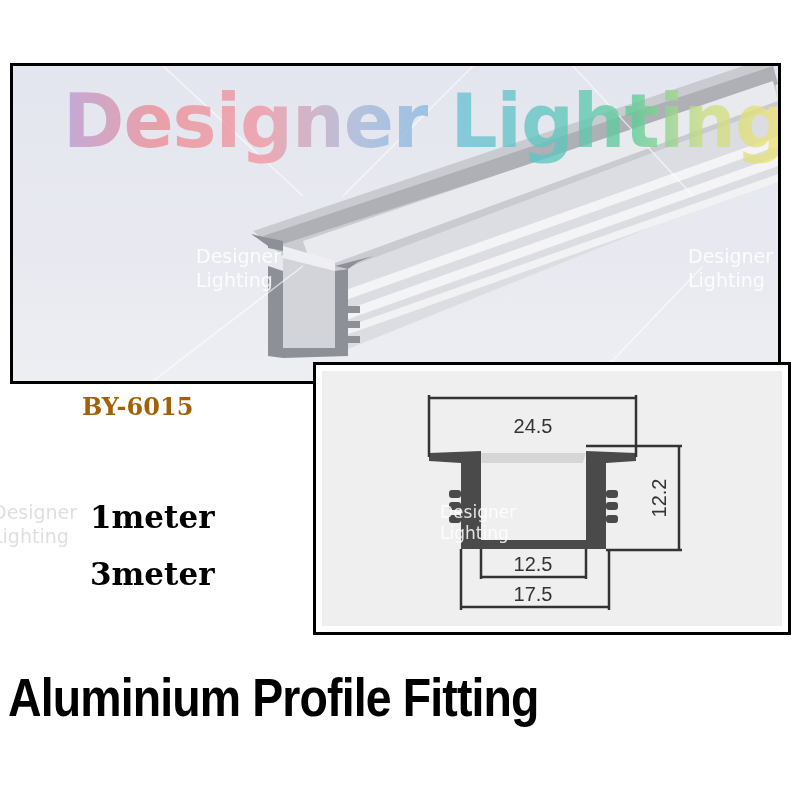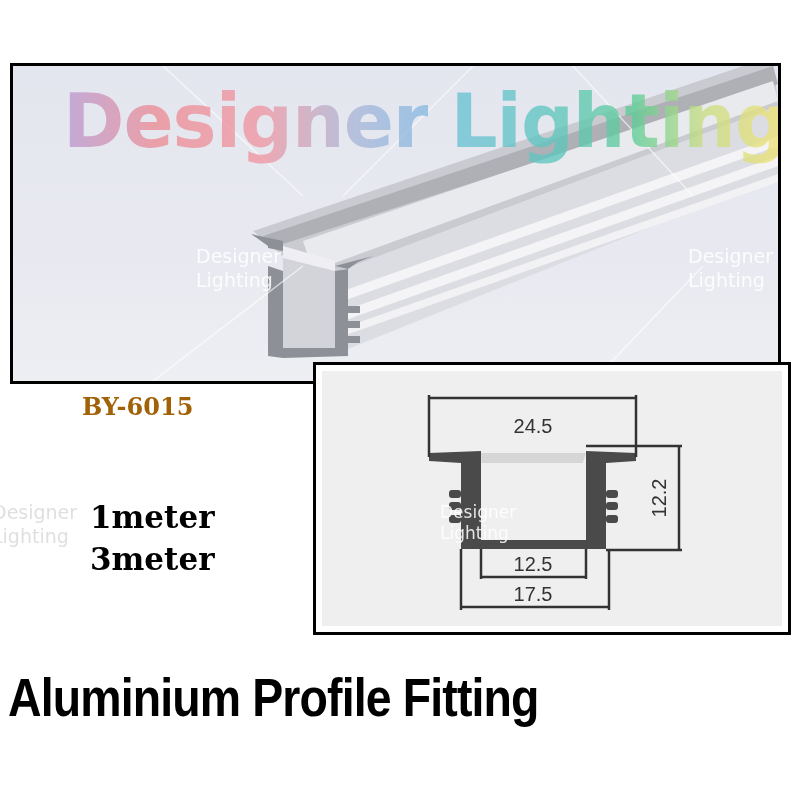--- a/index.html
+++ b/index.html
@@ -62,21 +62,21 @@
     <div>Lighting</div>
   </div>
   <div class="wm" style="left:675px;top:178px;">
     <div>Designer</div>
     <div>Lighting</div>
   </div>
 </div>
 
 <div class="model">BY-6015</div>
 <div class="len" style="top:499px;text-align:right;">1meter</div>
-<div class="len" style="top:541px;text-align:center;">3meter</div>
+<div class="len" style="top:556px;text-align:center;">3meter</div>
 
 <div class="wm" style="left:-8px;top:500px;color:rgba(220,220,220,.9);">
   <div>Designer</div>
   <div>Lighting</div>
 </div>
 
 <div class="diagram">
   <div class="inner"></div>
   <svg width="472" height="267" viewBox="0 0 472 267">
     <g fill="#4a4a4a">

